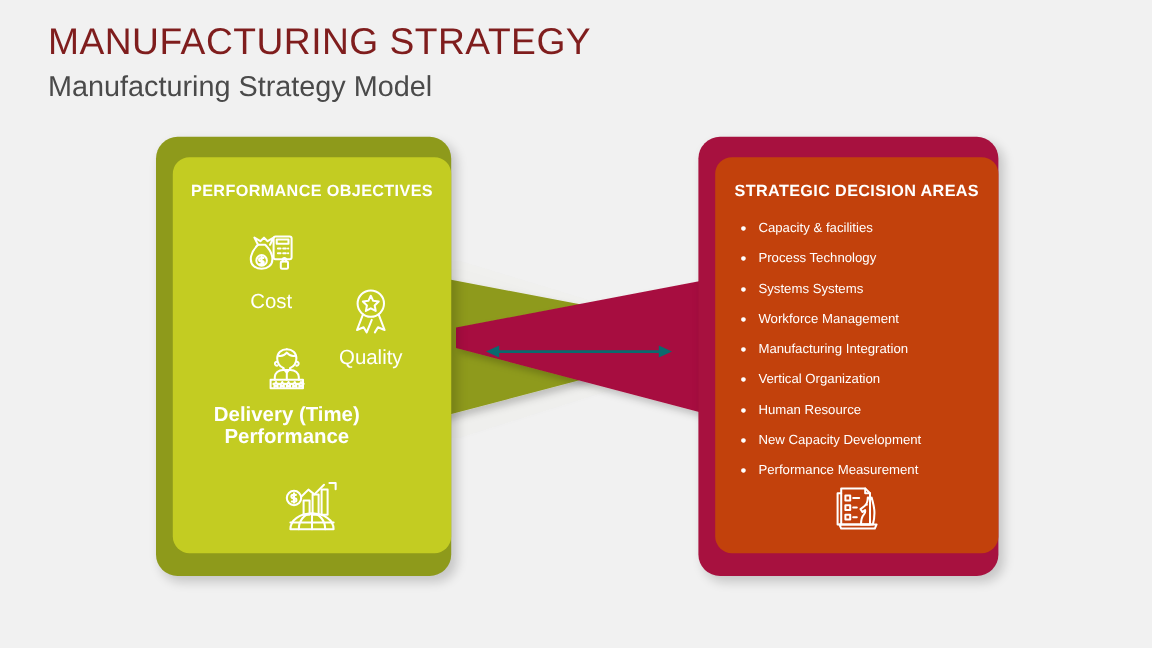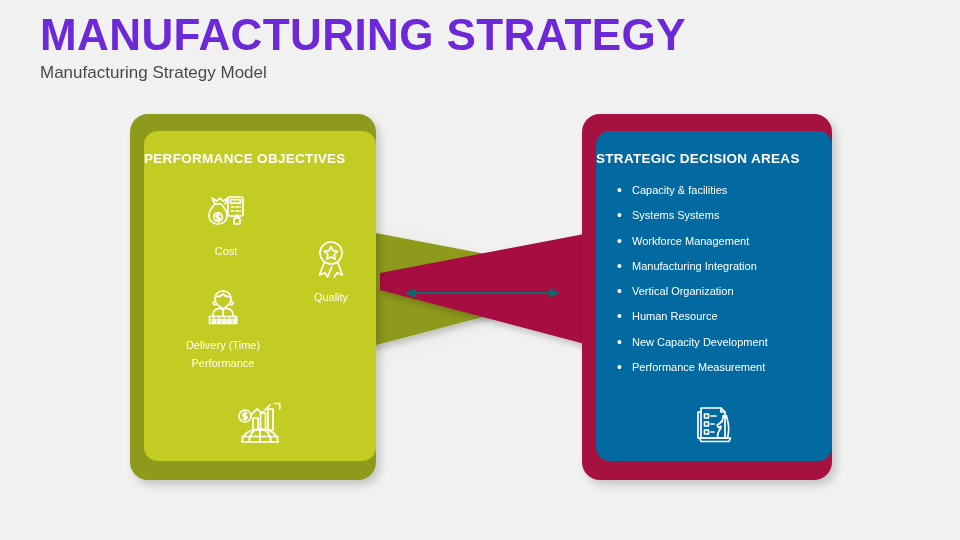--- a/index.html
+++ b/index.html
@@ -23,29 +23,29 @@
   }
 
   
   #title-block {
     position: absolute;
     left: 40px;
     top: 14px;
     width: 700px;
   }
   #page-title {
-    font-size: 44px;
-    font-weight: bold;
-    color: #6d28d9;
+    font-size: 31px;
+    font-weight: normal;
+    color: #7f1d1d;
     letter-spacing: 0.4px;
     line-height: 42px;
     white-space: nowrap;
   }
   #page-subtitle {
-    font-size: 17px;
+    font-size: 24px;
     color: #4a4a4a;
     line-height: 26px;
     margin-top: 4px;
     white-space: nowrap;
   }
 
   
   #connector {
     position: absolute;
     left: 355px;
@@ -91,58 +91,59 @@
 
   
   #right-panel { left: 582px; top: 114px; width: 255px; height: 370px; }
   #right-back {
     left: 0; top: 0; width: 250px; height: 366px;
     background: #a7113f;
     box-shadow: 4px 5px 9px rgba(0,0,0,0.18);
   }
   #right-front {
     left: 14px; top: 17px; width: 236px; height: 330px;
-    background: #0369a1;
+    background: #c2410c;
   }
   #right-bump {
     left: 70px; top: 285px; width: 122px; height: 62px;
     background: #a7113f;
   }
 
   .panel-heading {
     position: absolute;
     top: 20px;
     left: 0;
     width: 100%;
+    text-align: center;
     color: #ffffff;
     font-size: 13.5px;
     font-weight: bold;
     letter-spacing: 0.3px;
   }
 
   
   .obj {
     position: absolute;
     text-align: center;
     color: #ffffff;
   }
   .obj .icon-wrap {
     display: block;
     margin: 0 auto;
   }
   .obj .obj-label {
     display: block;
-    font-size: 11px;
+    font-size: 17px;
     line-height: 18px;
     margin-top: 5px;
     white-space: pre-line;
   }
   #obj-cost       { left: 22px;  top: 62px;  width: 120px; }
-  #obj-quality    { left: 132px; top: 108px; width: 110px; }
-  #obj-delivery   { left: 6px;   top: 156px; width: 146px; }
+  #obj-quality    { left: 110px; top: 108px; width: 110px; }
+  #obj-delivery   { left: 22px;   top: 156px; width: 146px; font-weight: bold; }
   #obj-flexibility{ left: 122px; top: 193px; width: 110px; }
 
   .bottom-icon {
     position: absolute;
     left: 0;
     width: 100%;
     text-align: center;
     bottom: 12px;
   }
 
@@ -293,20 +294,21 @@
 
   <div id="right-panel" class="panel">
     <div id="right-back" class="panel-back">
       <div id="right-bump" class="panel-bump"></div>
     </div>
     <div id="right-front" class="panel-front">
       <div class="panel-heading">STRATEGIC DECISION AREAS</div>
 
       <ul id="sda-list">
         <li>Capacity &amp; facilities</li>
+        <li>Process Technology</li>
         <li>Systems Systems</li>
         <li>Workforce Management</li>
         <li>Manufacturing Integration</li>
         <li>Vertical Organization</li>
         <li>Human Resource</li>
         <li>New Capacity Development</li>
         <li>Performance Measurement</li>
       </ul>
 
       <div class="bottom-icon">

